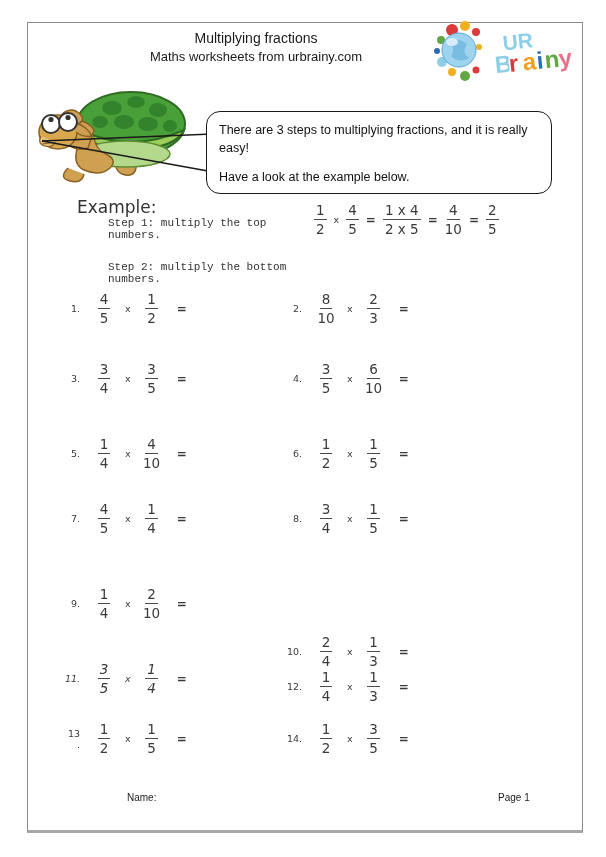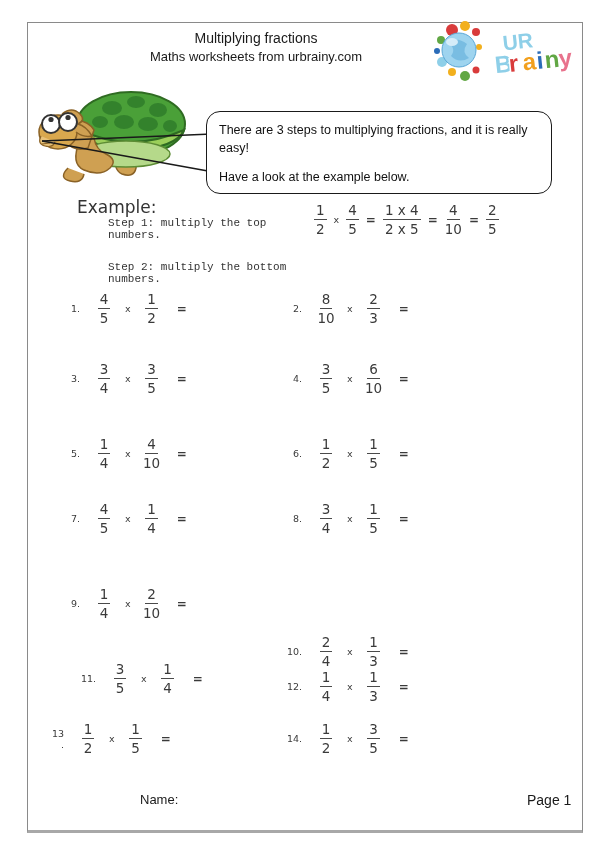--- a/index.html
+++ b/index.html
@@ -35,22 +35,22 @@
   .op-x{font-size:9.5px;color:#3a3a3a;font-family:"DejaVu Sans",sans-serif;}
   .op-eq{font-size:12px;font-weight:bold;color:#3a3a3a;font-family:"DejaVu Sans",sans-serif;}
   
   .problem{position:absolute;display:flex;align-items:center;}
   .pnum{font-size:9.5px;color:#3a3a3a;width:20px;text-align:right;margin-right:14px;
         white-space:pre-line;font-family:"DejaVu Sans",sans-serif;}
   .problem .frac{min-width:20px;}
   .problem .op-x{margin:0 11px;}
   .problem .op-eq{margin-left:15px;}
   
-  .footer-name{position:absolute;left:96px;top:792px;font-size:13px;color:#1a1a1a;padding-left:44px;}
-  .footer-page{position:absolute;left:527px;top:792px;font-size:14px;color:#1a1a1a;}
+  .footer-name{position:absolute;left:83px;top:792px;font-size:10px;color:#1a1a1a;padding-left:44px;}
+  .footer-page{position:absolute;left:498px;top:792px;font-size:10px;color:#1a1a1a;}
 </style>
 </head>
 <body>
 
 <div class="frame"></div>
 
 <div class="hdr">
   <div class="title">Multiplying fractions</div>
   <div class="subtitle">Maths worksheets from urbrainy.com</div>
 </div>
@@ -292,21 +292,21 @@
       <span class="n">2</span>
       <span class="d">4</span>
     </span>
     <span class="op-x">x</span>
     <span class="frac">
       <span class="n">1</span>
       <span class="d">3</span>
     </span>
     <span class="op-eq">=</span>
   </div>
-    <div class="problem" style="top: 662px; left: 76px;">
+    <div class="problem" style="top: 662px; left: 60px; font-style: italic;">
     <span class="pnum">11.</span>
     <span class="frac">
       <span class="n">3</span>
       <span class="d">5</span>
     </span>
     <span class="op-x">x</span>
     <span class="frac">
       <span class="n">1</span>
       <span class="d">4</span>
     </span>
@@ -318,21 +318,21 @@
       <span class="n">1</span>
       <span class="d">4</span>
     </span>
     <span class="op-x">x</span>
     <span class="frac">
       <span class="n">1</span>
       <span class="d">3</span>
     </span>
     <span class="op-eq">=</span>
   </div>
-    <div class="problem" style="top: 722px; left: 44px; align-items: center;">
+    <div class="problem" style="top: 722px; left: 60px; align-items: center;">
     <span class="pnum">13
 .</span>
     <span class="frac">
       <span class="n">1</span>
       <span class="d">2</span>
     </span>
     <span class="op-x">x</span>
     <span class="frac">
       <span class="n">1</span>
       <span class="d">5</span>

